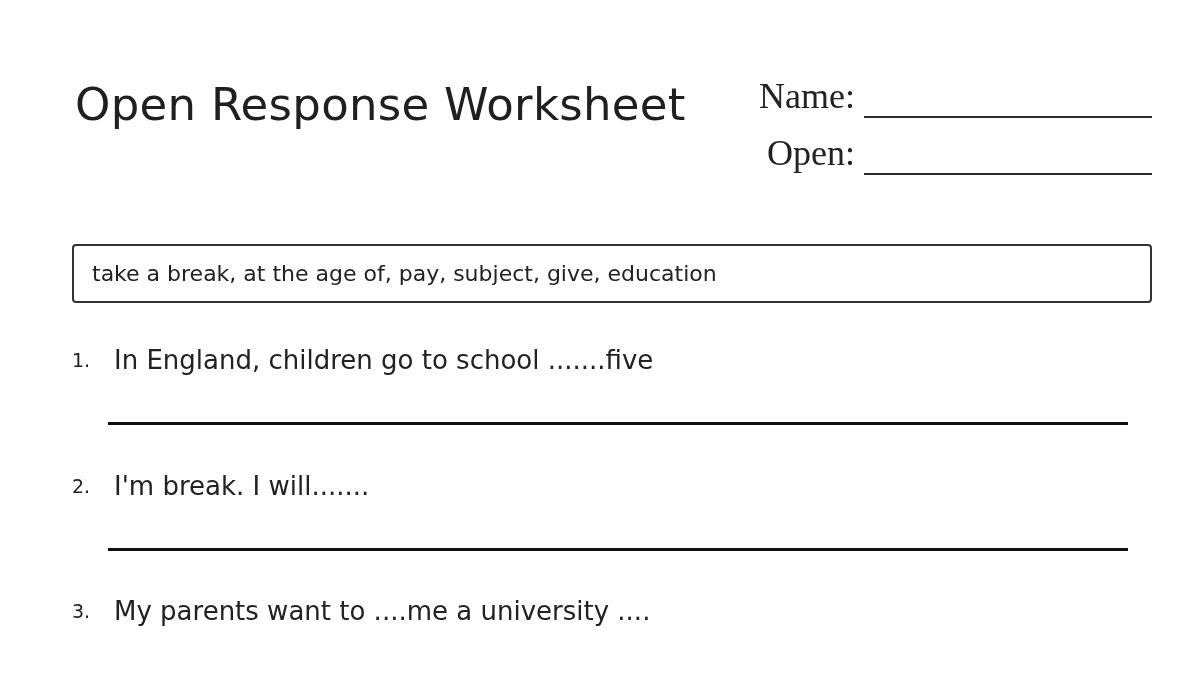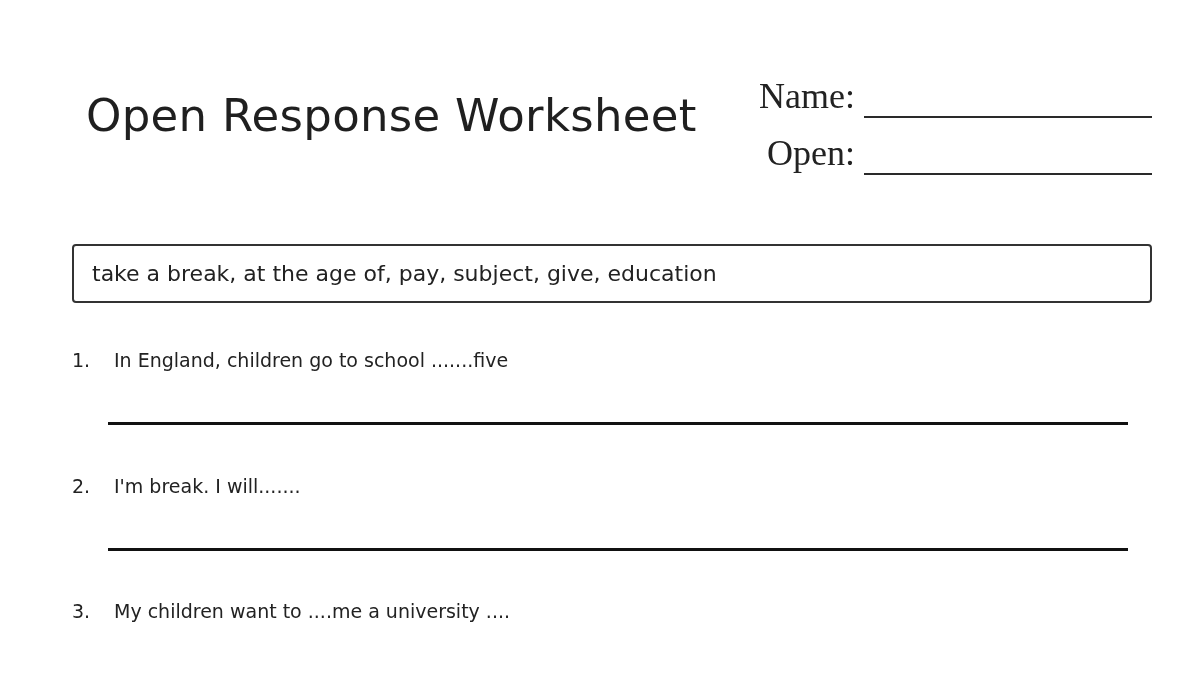--- a/index.html
+++ b/index.html
@@ -12,21 +12,21 @@
       height: 675px;
       position: relative;
       overflow: hidden;
       color: #222222;
       font-family: "DejaVu Sans", sans-serif;
     }
     .title {
       position: absolute;
       left: 72px;
       top: 72px;
-      margin: 14px;
+      margin: 3px;
       font-family: "DejaVu Sans", sans-serif;
       font-weight: normal;
       font-size: 45px;
       line-height: 60px;
       letter-spacing: 0.3px;
       color: #1f1f1f;
       white-space: nowrap;
     }
     .meta-row {
       position: absolute;
@@ -88,21 +88,21 @@
       font-family: "DejaVu Sans", sans-serif;
       font-size: 19px;
       line-height: 28px;
       color: #222222;
     }
     .q-text {
       position: absolute;
       left: 42px;
       top: 0;
       font-family: "DejaVu Sans", sans-serif;
-      font-size: 19px;
+      font-size: 26px;
       line-height: 28px;
       color: #222222;
       white-space: nowrap;
       text-align: right;
     }
     .answer-line {
       position: absolute;
       left: 36px;
       width: 1020px;
       top: 76px;
@@ -139,14 +139,14 @@
 </div>
 
 <div class="question q2">
   <span class="q-number">2.</span>
   <span class="q-text">I'm break. I will.......</span>
   <div class="answer-line"></div>
 </div>
 
 <div class="question q3">
   <span class="q-number">3.</span>
-  <span class="q-text">My children want to ....me a university ....</span>
+  <span class="q-text">My parents want to ....me a university ....</span>
 </div>
 
 </body></html>

